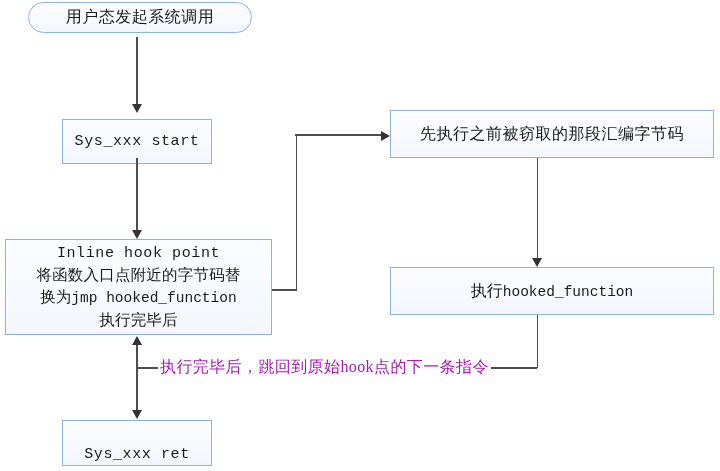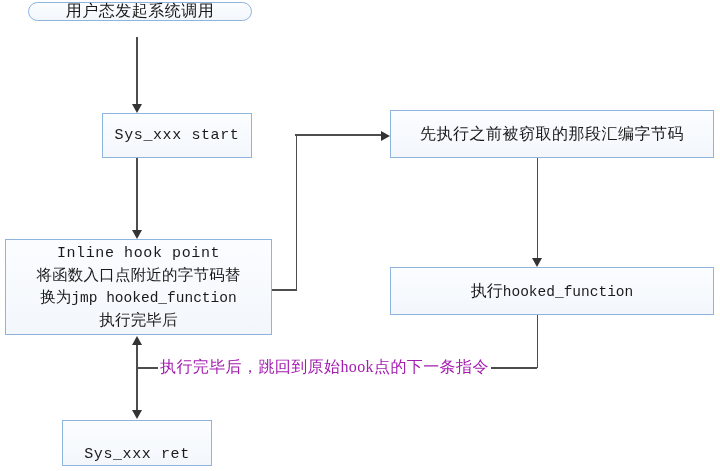--- a/index.html
+++ b/index.html
@@ -100,25 +100,25 @@
     letter-spacing: 0.4px;
     white-space: nowrap;
     padding: 0 2px;
   }
 </style>
 </head>
 <body>
 
 <div id="canvas">
 
-  <div class="node pill" style="left:28px; top:2px; width:224px; height:19px;">
+  <div class="node pill" style="left:28px; top:2px; width:224px; height:31px;">
     <div class="lines cjk">用户态发起系统调用</div>
   </div>
 
-  <div class="node" style="left:62px; top:113px; width:150px; height:45px;margin-left:40px;">
+  <div class="node" style="left:62px; top:119px; width:150px; height:45px;">
     <div class="lines mono">Sys_xxx start</div>
   </div>
 
   <div class="node" style="left:5px; top:239px; width:267px; height:96px;">
     <div class="lines">
       <div class="mono">Inline hook point</div>
       <div class="cjk-mix">将函数入口点附近的字节码替</div>
       <div class="mixline"><span>换为</span><span class="m">jmp hooked_function</span></div>
       <div class="cjk-mix">执行完毕后</div>
     </div>

